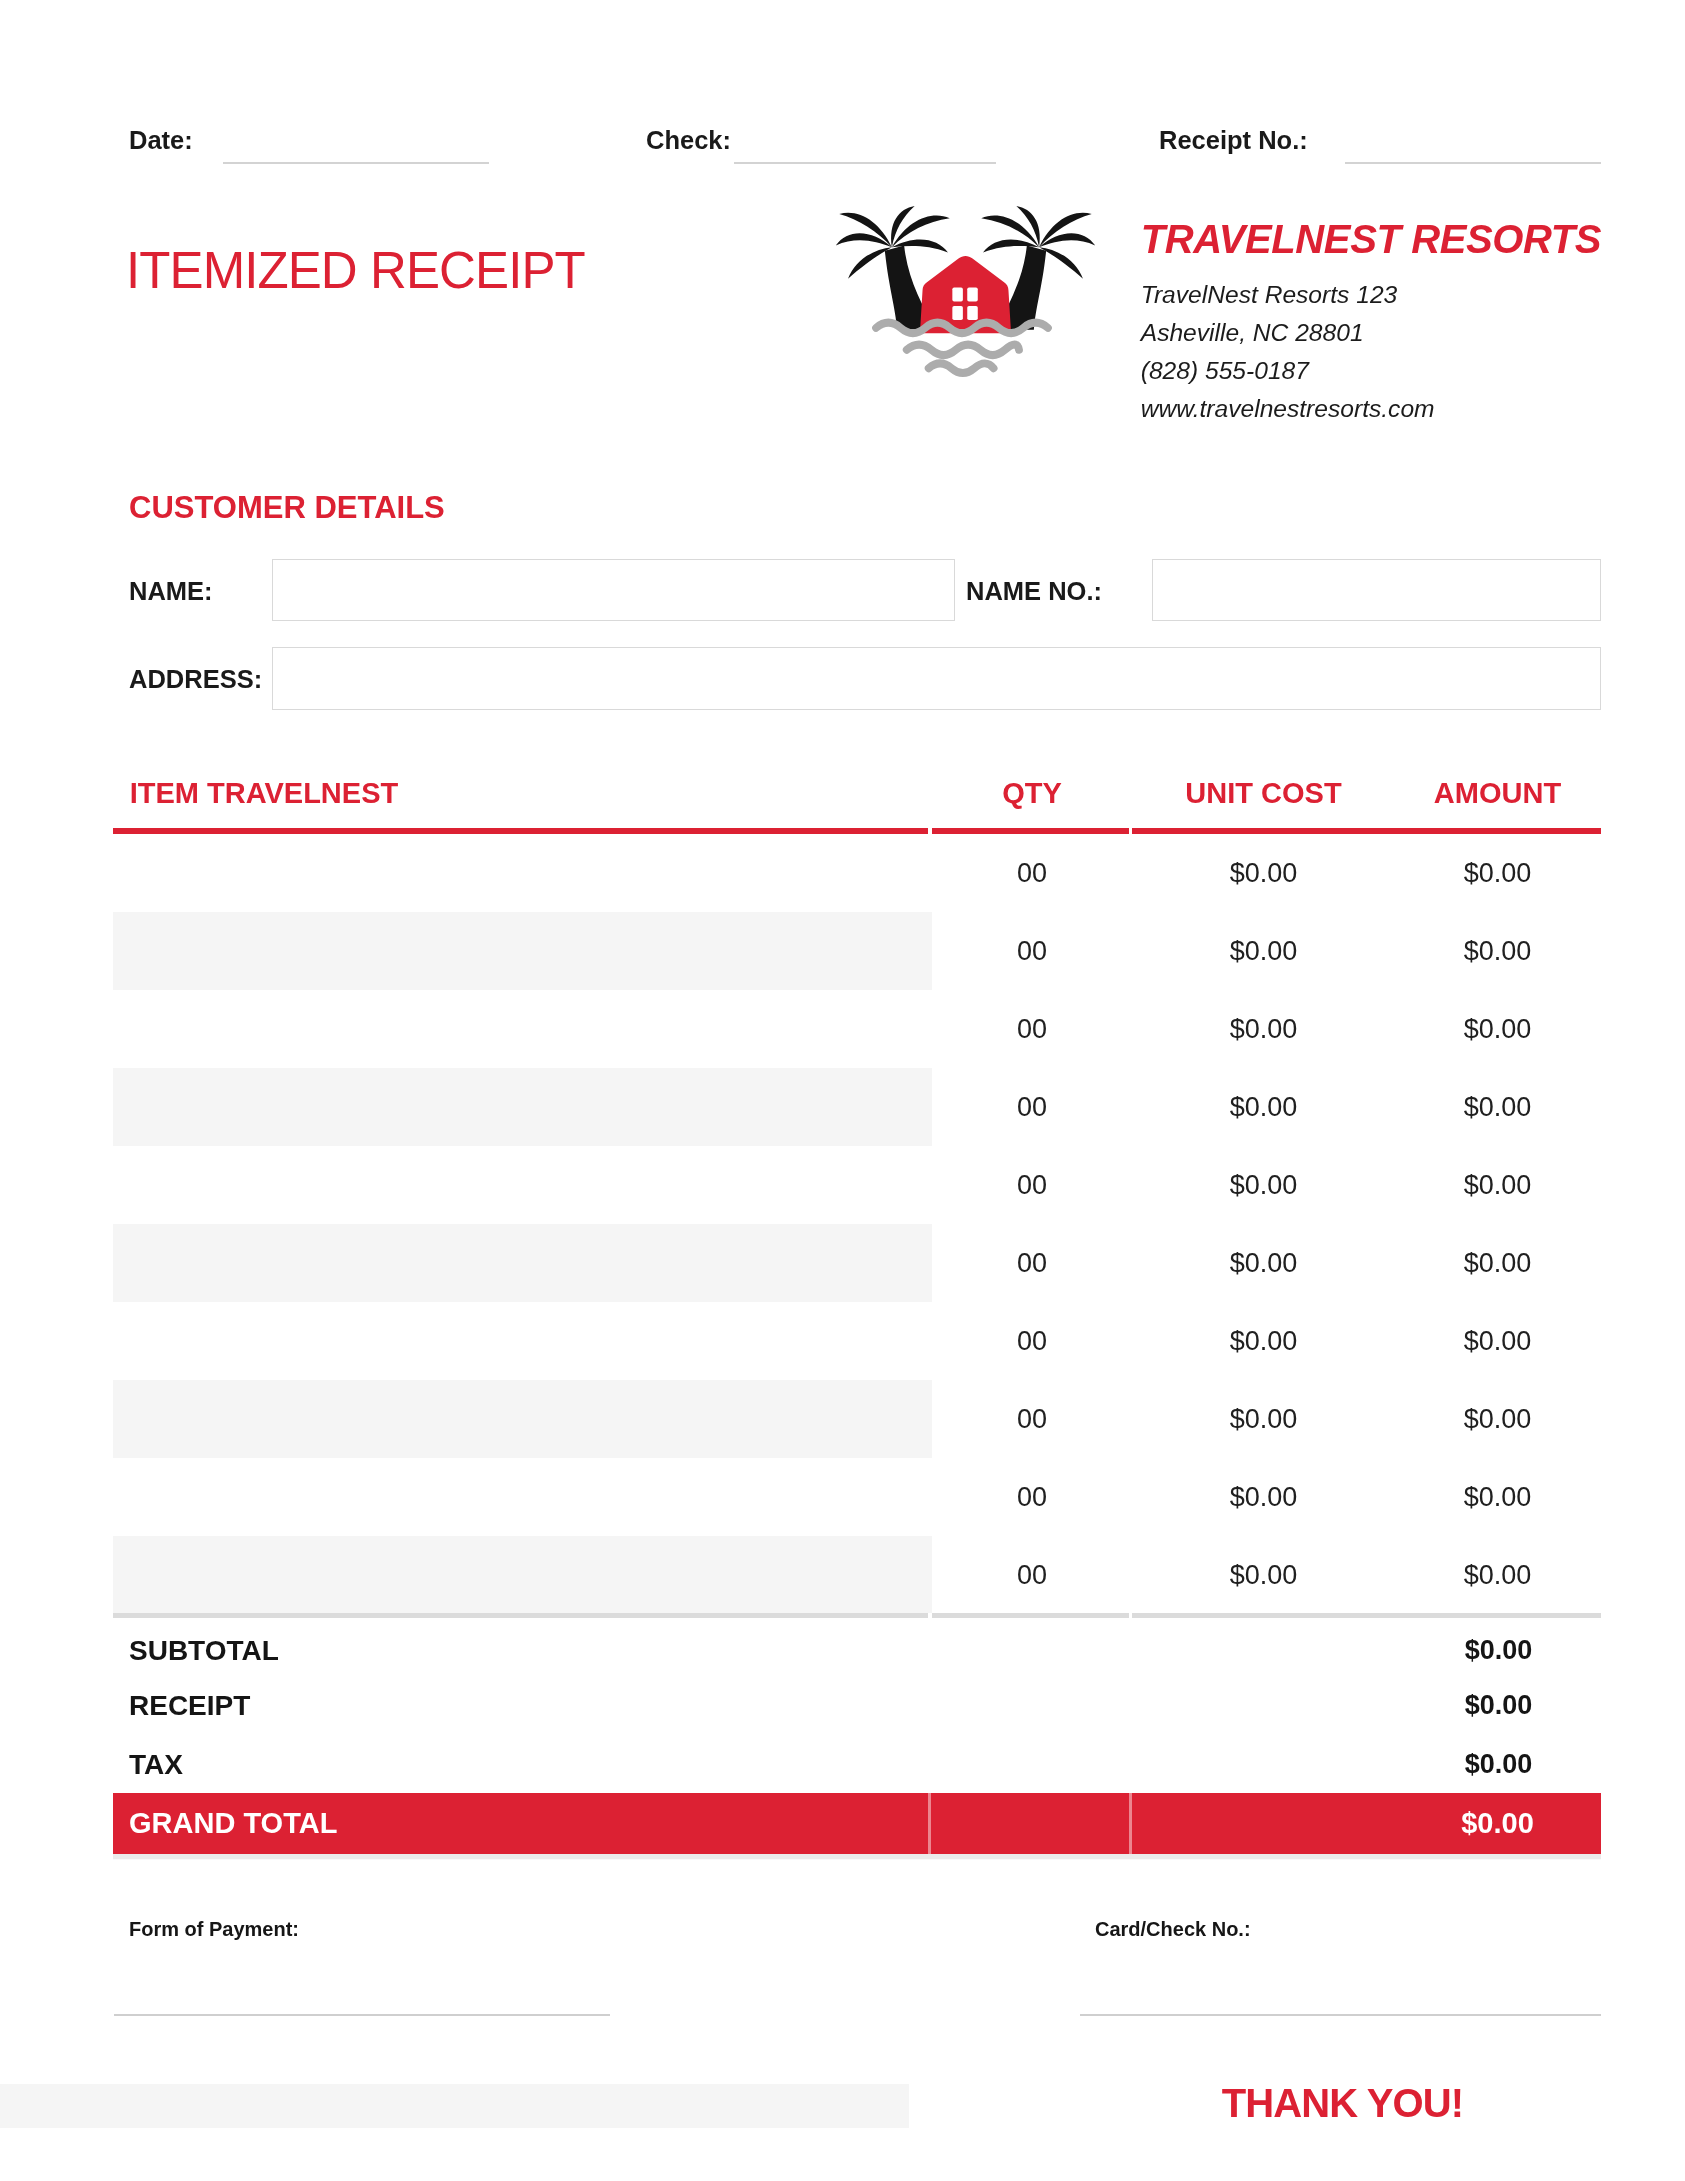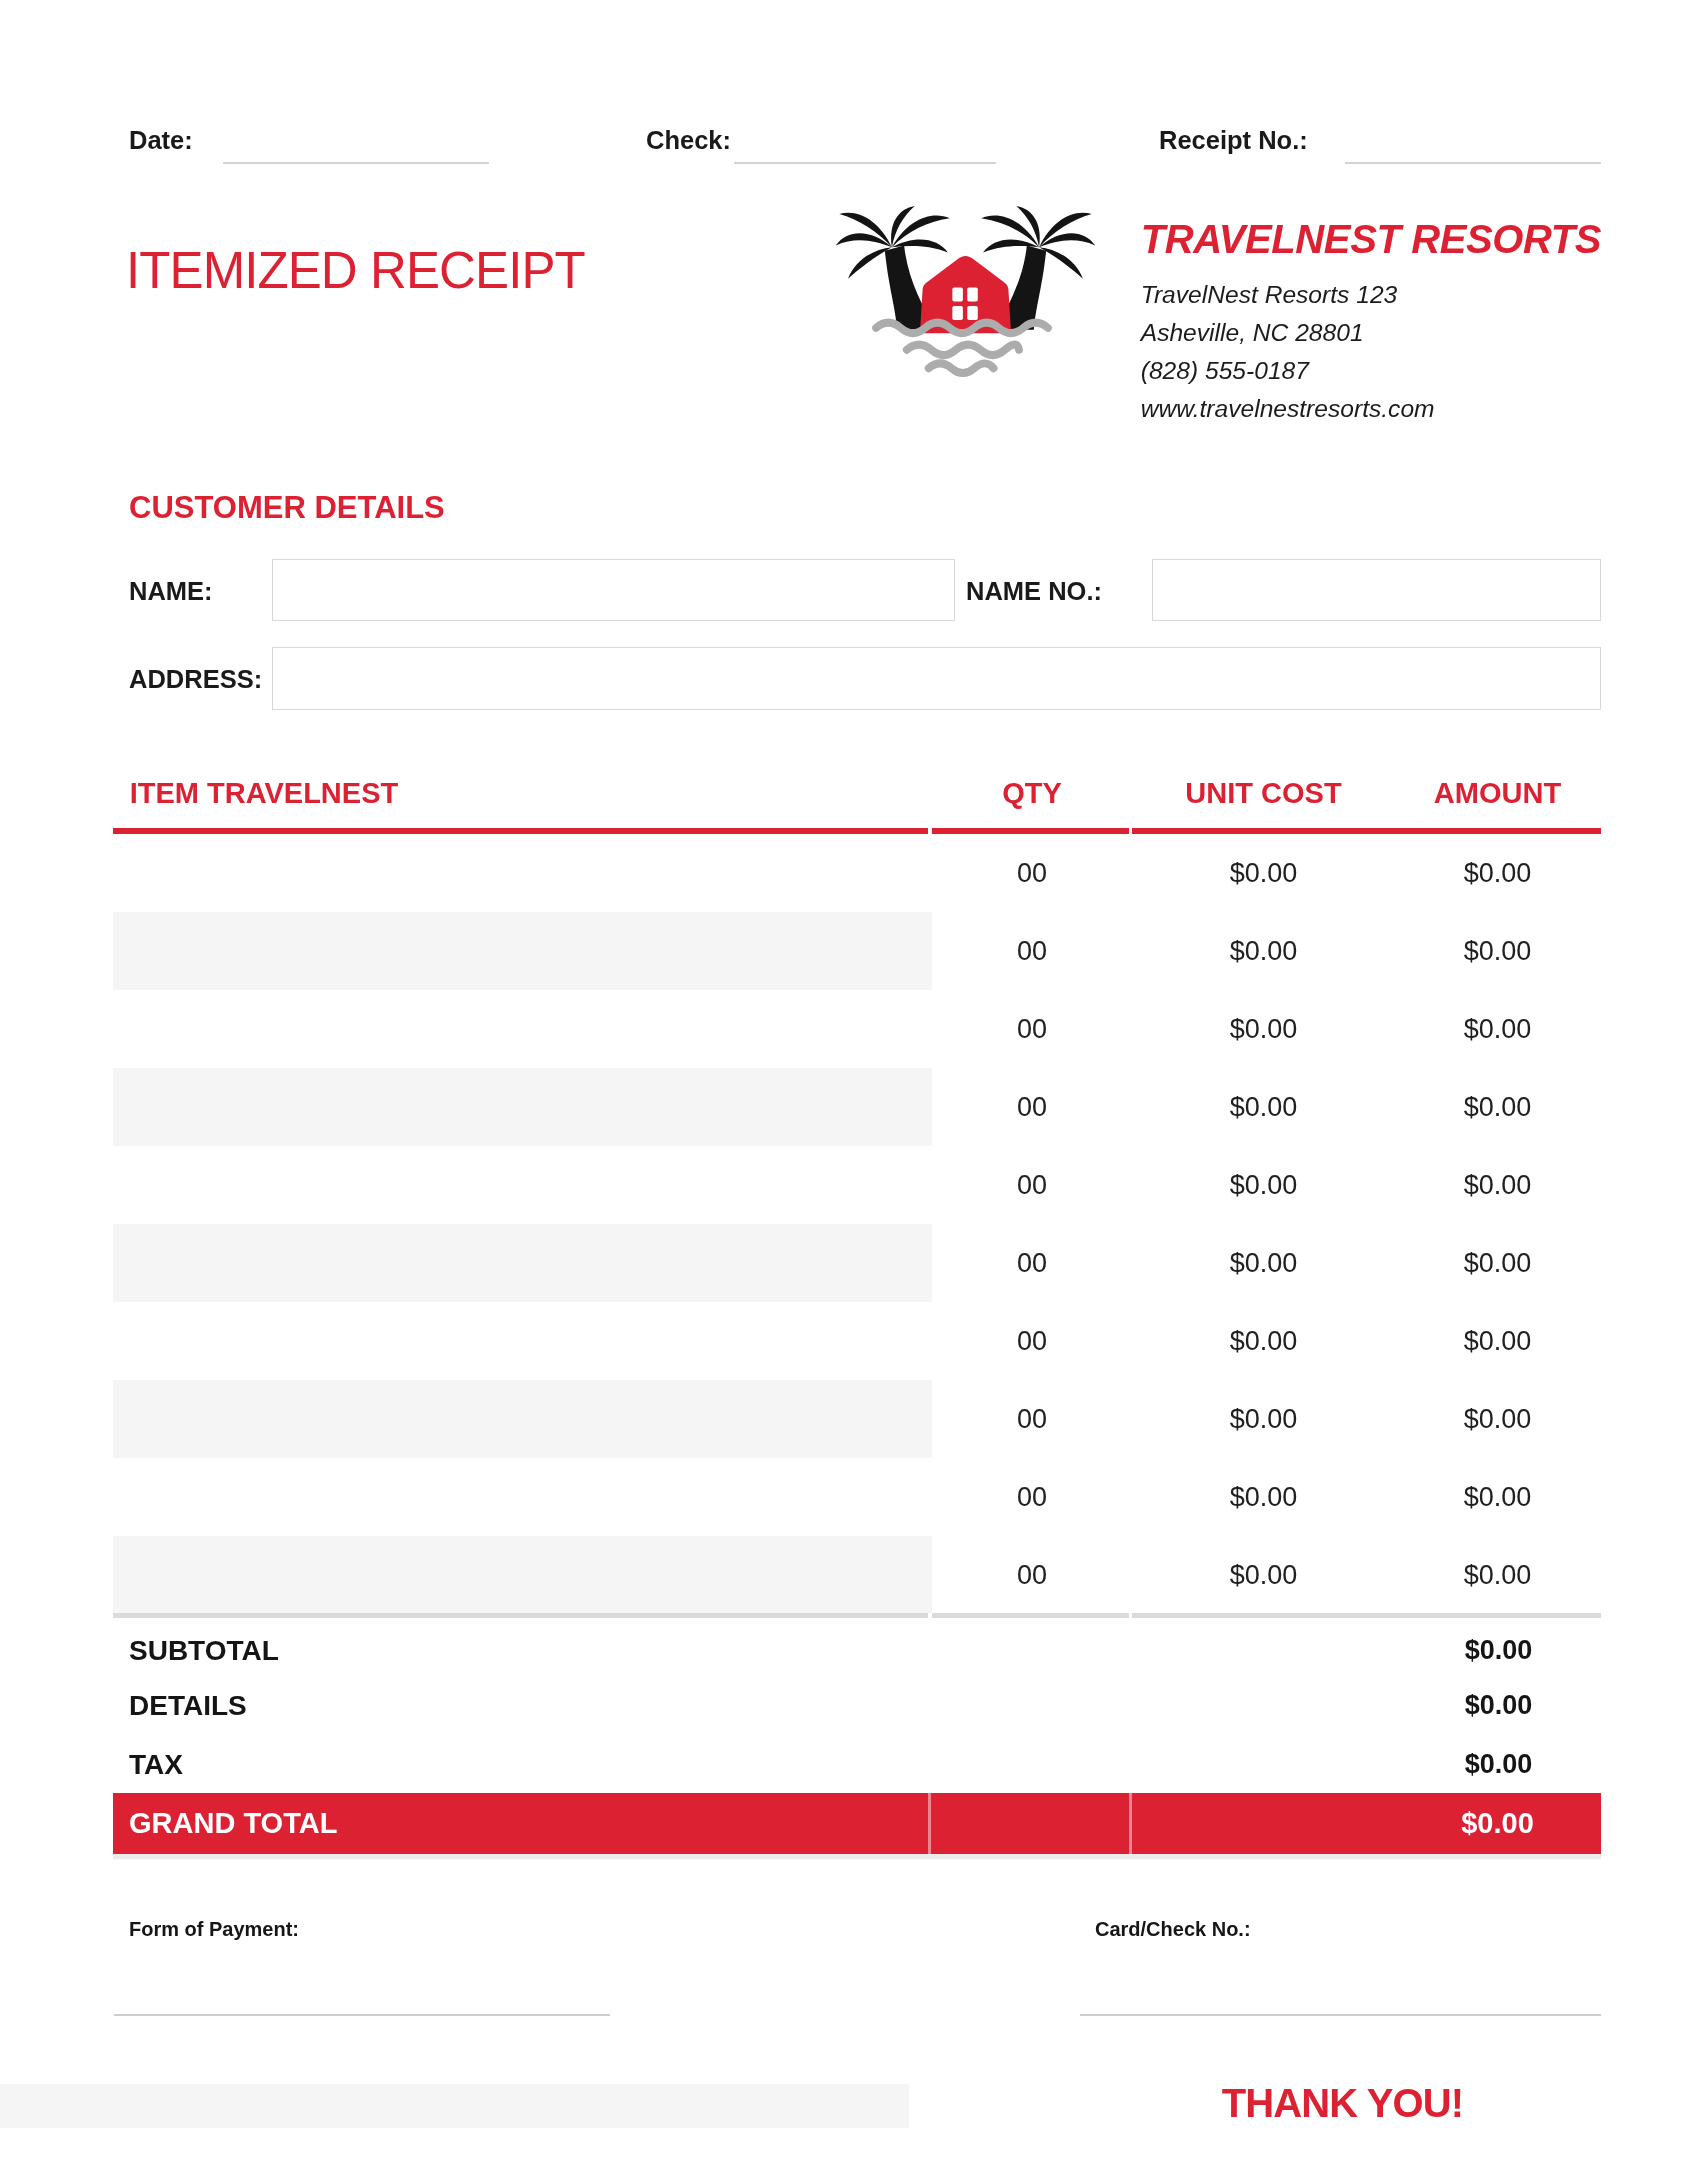--- a/index.html
+++ b/index.html
@@ -226,21 +226,21 @@
   <div class="abs rule bottom-rule">
     <div class="seg" style="width:815px;"></div>
       <div class="gap" style="width:3.5px;"></div>
     <div class="seg" style="width:197px;"></div>
       <div class="gap" style="width:3.5px;"></div>
     <div class="seg" style="width:469px;"></div>
   </div>
 
   <div class="abs tot-label" style="top:1632px;">SUBTOTAL</div>
   <div class="abs tot-value" style="top:1632px;">$0.00</div>
-  <div class="abs tot-label" style="top:1687px;">DETAILS</div>
+  <div class="abs tot-label" style="top:1687px;">RECEIPT</div>
   <div class="abs tot-value" style="top:1687px;">$0.00</div>
   <div class="abs tot-label" style="top:1746px;">TAX</div>
   <div class="abs tot-value" style="top:1746px;">$0.00</div>
 
   <div class="abs grand-bar">
     <div class="sep" style="left:815px;"></div>
     <div class="sep" style="left:1016px;"></div>
     <div class="grand-label">GRAND TOTAL</div>
     <div class="grand-value">$0.00</div>
   </div>

